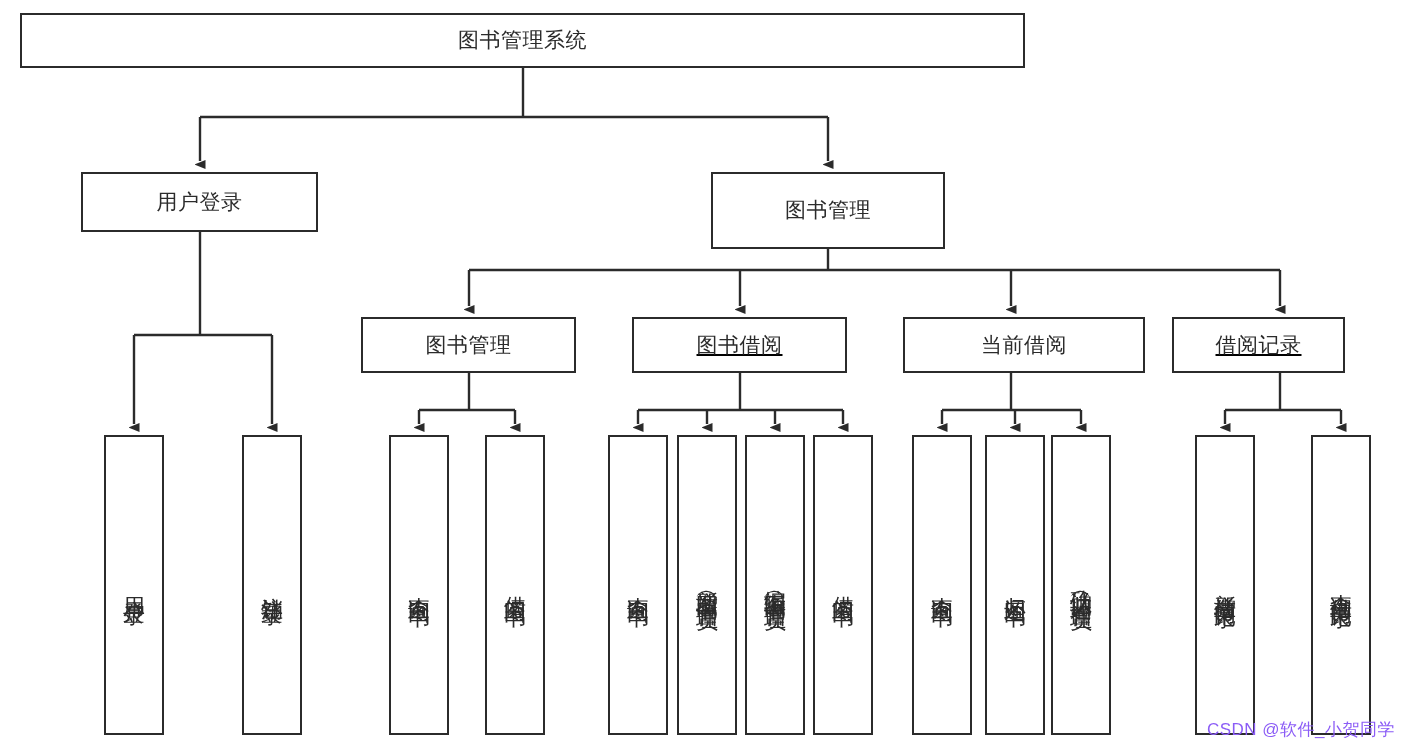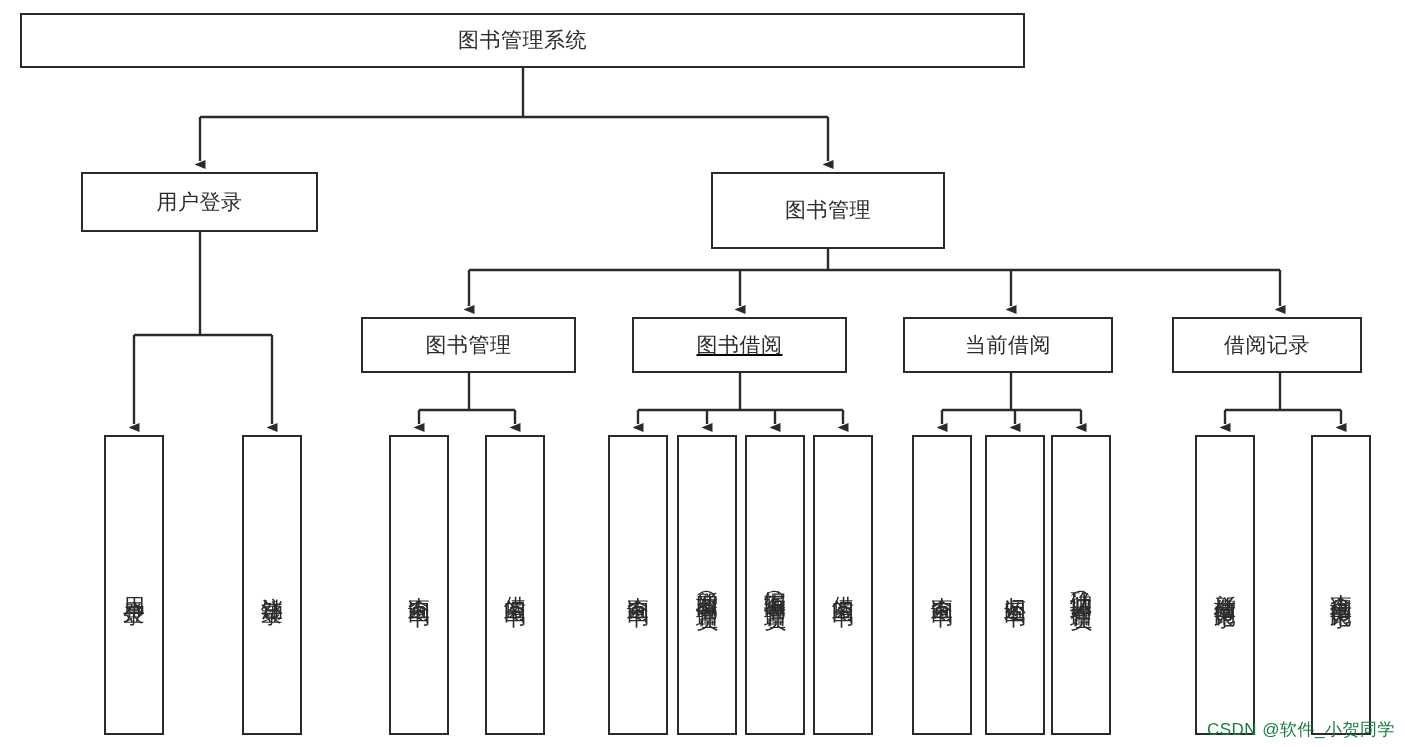--- a/index.html
+++ b/index.html
@@ -59,21 +59,21 @@
     top: 0;
     width: 1405px;
     height: 747px;
     pointer-events: none;
   }
   #watermark {
     position: absolute;
     right: 10px;
     bottom: 6px;
     font-size: 17px;
-    color: #15803d;
+    color: #8b5cf6;
     font-family: "Liberation Sans", "DejaVu Sans", sans-serif;
     white-space: nowrap;
     letter-spacing: 0.5px;
   }
 </style>
 </head>
 <body>
 
 <div id="diagram-root">
   <svg id="connector-layer" viewBox="0 0 1405 747" width="1405" height="747" xmlns="http://www.w3.org/2000/svg">
@@ -127,24 +127,24 @@
       </div>
       <div class="node-box horizontal" style="left: 711px; top: 172px; width: 234px; height: 77px;">
         <span class="node-label">图书管理</span>
       </div>
       <div class="node-box horizontal" style="left: 361px; top: 317px; width: 215px; height: 56px;">
         <span class="node-label">图书管理</span>
       </div>
       <div class="node-box horizontal" style="left: 632px; top: 317px; width: 215px; height: 56px; text-decoration: underline;">
         <span class="node-label">图书借阅</span>
       </div>
-      <div class="node-box horizontal" style="left: 903px; top: 317px; width: 210px; height: 56px;">
+      <div class="node-box horizontal" style="left: 903px; top: 317px; width: 242px; height: 56px;">
         <span class="node-label">当前借阅</span>
       </div>
-      <div class="node-box horizontal" style="left: 1172px; top: 317px; width: 190px; height: 56px;">
+      <div class="node-box horizontal" style="left: 1172px; top: 317px; width: 173px; height: 56px; text-decoration: underline;">
         <span class="node-label">借阅记录</span>
       </div>
       <div class="node-box vertical" style="left: 104px; top: 435px; width: 60px; height: 300px;">
         <span class="node-label">用户登录</span>
       </div>
       <div class="node-box vertical" style="left: 242px; top: 435px; width: 60px; height: 300px;">
         <span class="node-label">注销登录</span>
       </div>
       <div class="node-box vertical" style="left: 389px; top: 435px; width: 60px; height: 300px;">
         <span class="node-label">查询图书</span>

